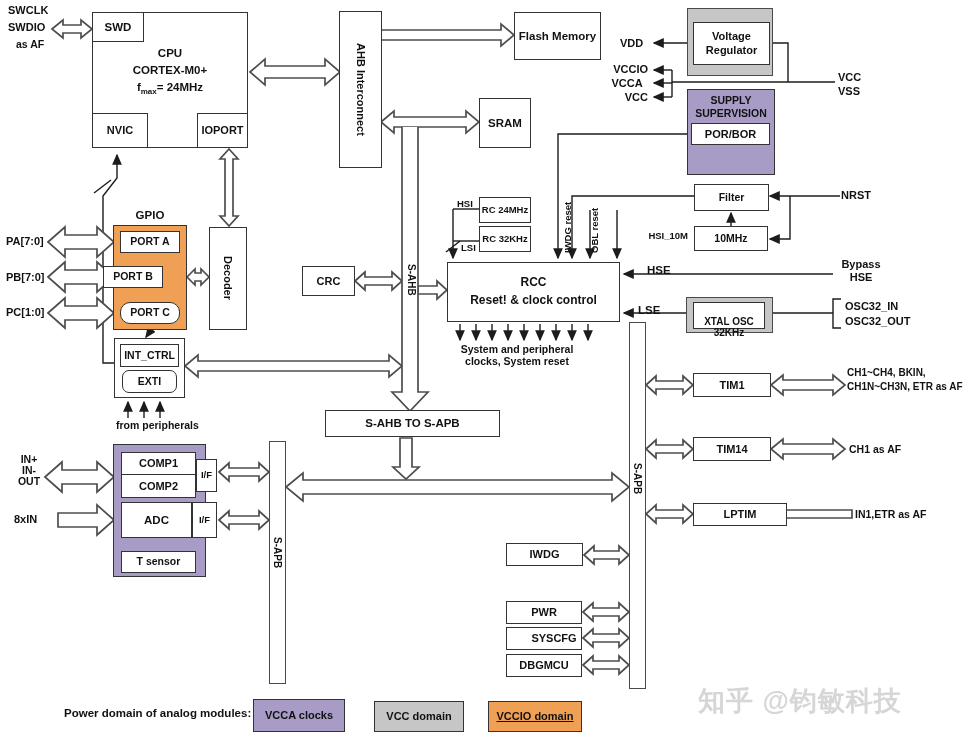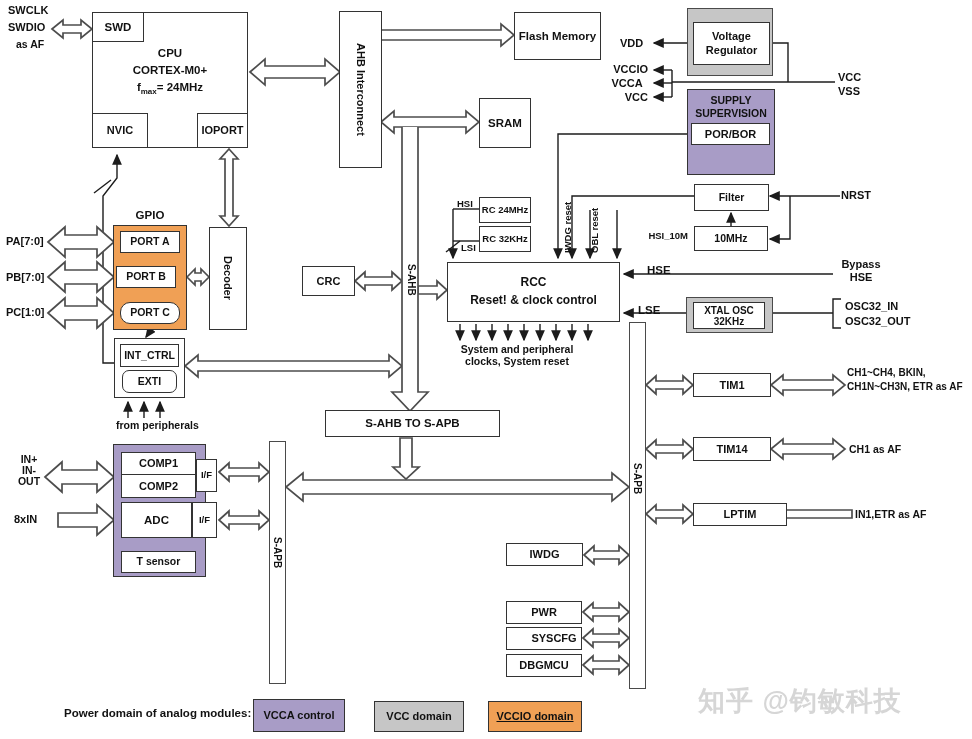--- a/index.html
+++ b/index.html
@@ -139,21 +139,21 @@
   <div class="box col fill-vcca f105" style="left:687px;top:89px;width:88px;height:86px;padding-top:4px;line-height:13px;">
     <div>SUPPLY</div>
     <div>SUPERVISION</div>
   </div>
   <div class="box f11" style="left:691px;top:123px;width:79px;height:22px;">POR/BOR</div>
   <div class="box f105" style="left:694px;top:184px;width:75px;height:27px;">Filter</div>
   <div class="box f105" style="left:694px;top:226px;width:74px;height:25px;">10MHz</div>
 
   <div class="box fill-vccio" style="left:113px;top:225px;width:74px;height:105px;"></div>
   <div class="box f105" style="left:120px;top:231px;width:60px;height:22px;">PORT A</div>
-  <div class="box f105" style="left:116px;top:266px;width:60px;height:22px;">PORT B</div>
+  <div class="box f105" style="left:103px;top:266px;width:60px;height:22px;">PORT B</div>
   <div class="box f105" style="left:120px;top:302px;width:60px;height:22px;border-radius:10px;">PORT C</div>
   <div class="box vert f11" style="left:209px;top:227px;width:38px;height:103px;">Decoder</div>
   <div class="box f11" style="left:302px;top:266px;width:53px;height:30px;">CRC</div>
 
   <div class="box f9" style="left:479px;top:197px;width:52px;height:26px;">RC 24MHz</div>
   <div class="box f9" style="left:479px;top:226px;width:52px;height:26px;">RC 32KHz</div>
   <div class="box col f12" style="left:447px;top:262px;width:173px;height:60px;padding-top:10px;line-height:18px;">
     <div>RCC</div>
     <div>Reset! &amp; clock control</div>
   </div>
@@ -166,21 +166,21 @@
 
   <div class="box fill-vcca" style="left:113px;top:444px;width:93px;height:133px;"></div>
   <div class="box f11" style="left:121px;top:452px;width:75px;height:23px;">COMP1</div>
   <div class="box f11" style="left:121px;top:474px;width:75px;height:24px;">COMP2</div>
   <div class="box f9" style="left:196px;top:459px;width:21px;height:33px;">I/F</div>
   <div class="box f115" style="left:121px;top:502px;width:71px;height:36px;">ADC</div>
   <div class="box f9" style="left:192px;top:502px;width:25px;height:36px;">I/F</div>
   <div class="box f105" style="left:121px;top:551px;width:75px;height:22px;">T sensor</div>
 
   <div class="box fill-vcc" style="left:686px;top:297px;width:87px;height:36px;border-color:#4a4a4a;"></div>
-  <div class="box col f10" style="left:693px;top:302px;width:72px;height:27px;padding-top:2px;line-height:11px;">
+  <div class="box col f10" style="left:693px;top:302px;width:72px;height:27px;padding-top:13px;line-height:11px;">
     <div>XTAL OSC</div>
     <div>32KHz</div>
   </div>
 
   <div class="box f11" style="left:693px;top:373px;width:78px;height:24px;">TIM1</div>
   <div class="box f11" style="left:693px;top:437px;width:78px;height:24px;">TIM14</div>
   <div class="box f11" style="left:693px;top:503px;width:94px;height:23px;">LPTIM</div>
   <div class="box f11" style="left:506px;top:543px;width:77px;height:23px;">IWDG</div>
   <div class="box f11" style="left:506px;top:601px;width:76px;height:23px;">PWR</div>
   <div class="box f11" style="left:506px;top:627px;width:76px;height:23px;padding-left:20px;">SYSCFG</div>
@@ -229,18 +229,18 @@
   </div>
   <div class="lbl f11" style="left:14px;top:513px;">8xIN</div>
   <div class="lbl f10" style="left:847px;top:366px;line-height:14px;">
     <div>CH1~CH4, BKIN,</div>
     <div>CH1N~CH3N, ETR as AF</div>
   </div>
   <div class="lbl f105" style="left:849px;top:443px;">CH1 as AF</div>
   <div class="lbl f105" style="left:855px;top:508px;">IN1,ETR as AF</div>
 
   <div class="lbl f115" style="left:64px;top:707px;">Power domain of analog modules:</div>
-  <div class="box fill-vcca f11" style="left:253px;top:699px;width:92px;height:33px;">VCCA control</div>
+  <div class="box fill-vcca f11" style="left:253px;top:699px;width:92px;height:33px;">VCCA clocks</div>
   <div class="box fill-vcc f11" style="left:374px;top:701px;width:90px;height:31px;">VCC domain</div>
   <div class="box fill-vccio f11" style="left:488px;top:701px;width:94px;height:31px;text-decoration:underline;">VCCIO domain</div>
 
   <div id="watermark">知乎 @钧敏科技</div>
 </div>
 
 </body></html>

